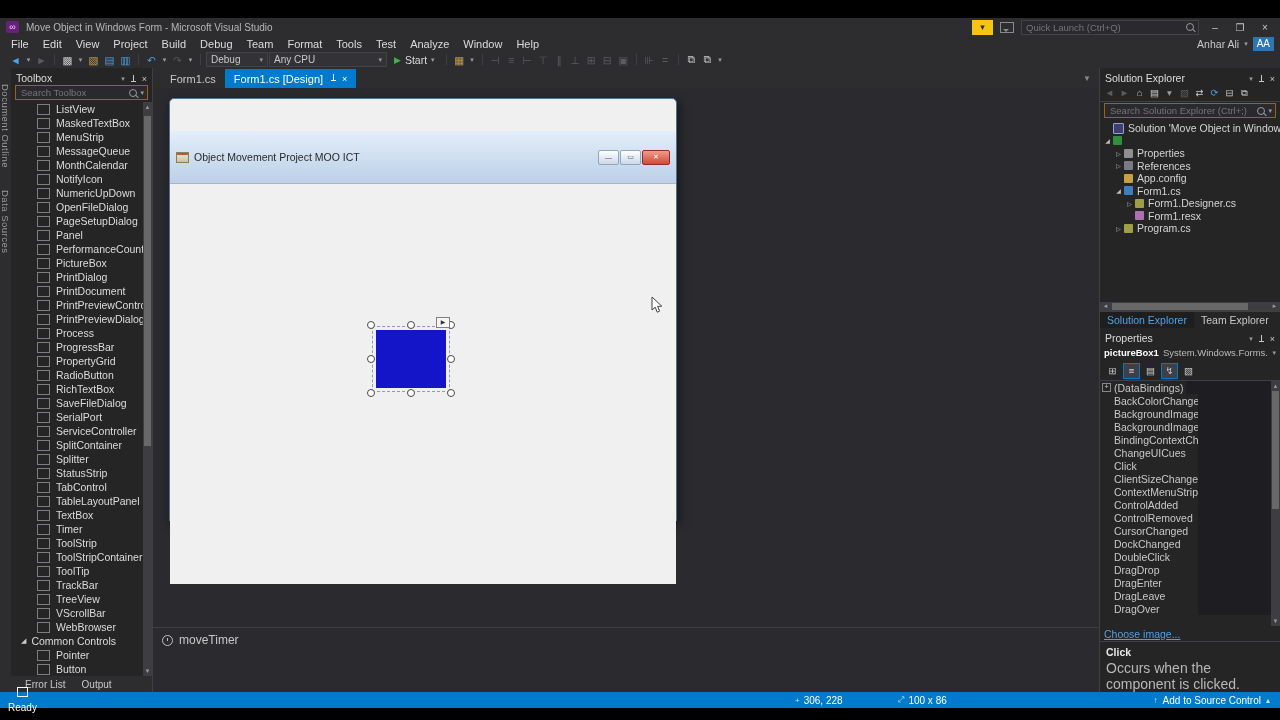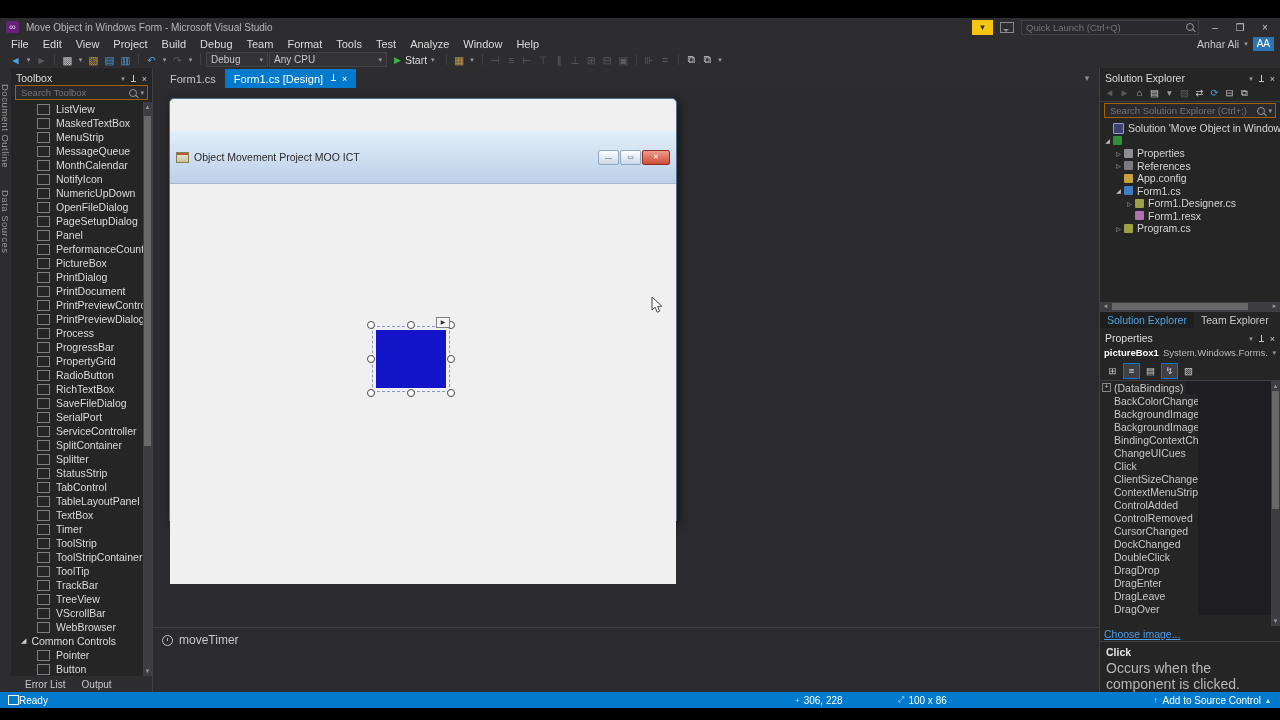--- a/index.html
+++ b/index.html
@@ -162,21 +162,21 @@
   .pg-scroll{position:absolute;right:0;top:0;bottom:0;width:9px;background:#3E3E42;}
   .pg-scroll .thumb{position:absolute;left:1px;right:1px;top:10px;height:118px;background:#686868;}
   .choose-link{height:15px;display:flex;align-items:center;padding-left:4px;font-size:10.5px;flex:none;}
   .choose-link span{color:#4F9FE8;text-decoration:underline;}
   .desc{height:46px;border-top:1px solid #3F3F46;padding:4px 6px 0 6px;flex:none;}
   .desc-title{font-size:10.5px;font-weight:bold;color:#E8E8E8;}
   .desc-text{font-size:14px;color:#B8B8B8;margin-top:2px;}
 
   
   .statusbar{height:16px;background:#007ACC;color:#fff;font-size:10px;display:flex;align-items:center;padding:0 8px;position:relative;flex:none;}
-  .sb-left{display:flex;align-items:center;}
+  .sb-left{display:flex;align-items:center;gap:5px;flex-direction:column;}
   .sb-winicon{width:9px;height:8px;border:1px solid #fff;position:relative;flex:none;}
   .sb-pos{position:absolute;left:795px;display:flex;gap:4px;align-items:center;}
   .sb-size{position:absolute;left:898px;display:flex;gap:4px;align-items:center;}
   .sb-mini{font-size:8px;opacity:.8;}
   .sb-src{position:absolute;right:10px;display:flex;gap:5px;align-items:center;}
 </style>
 </head>
 <body>
 
 <div class="screen">

